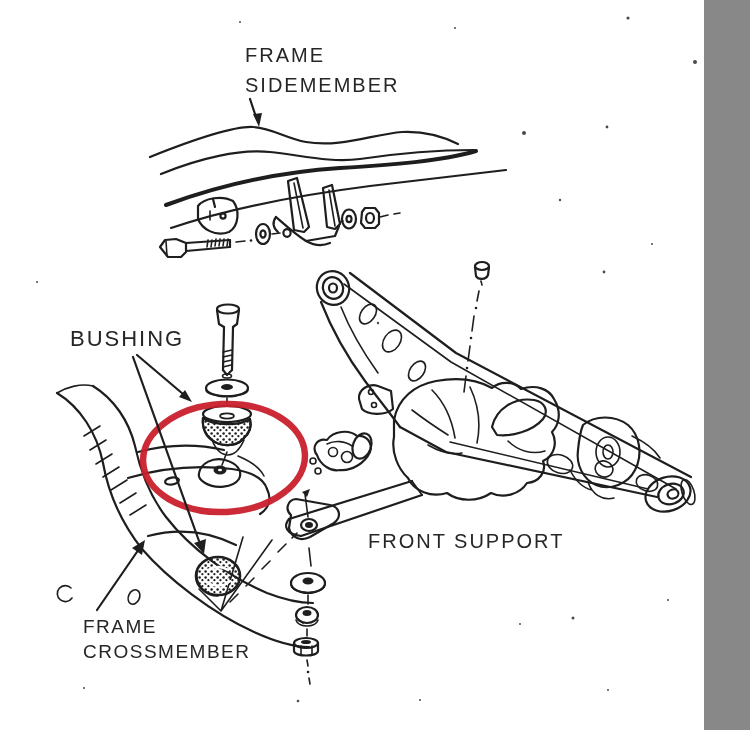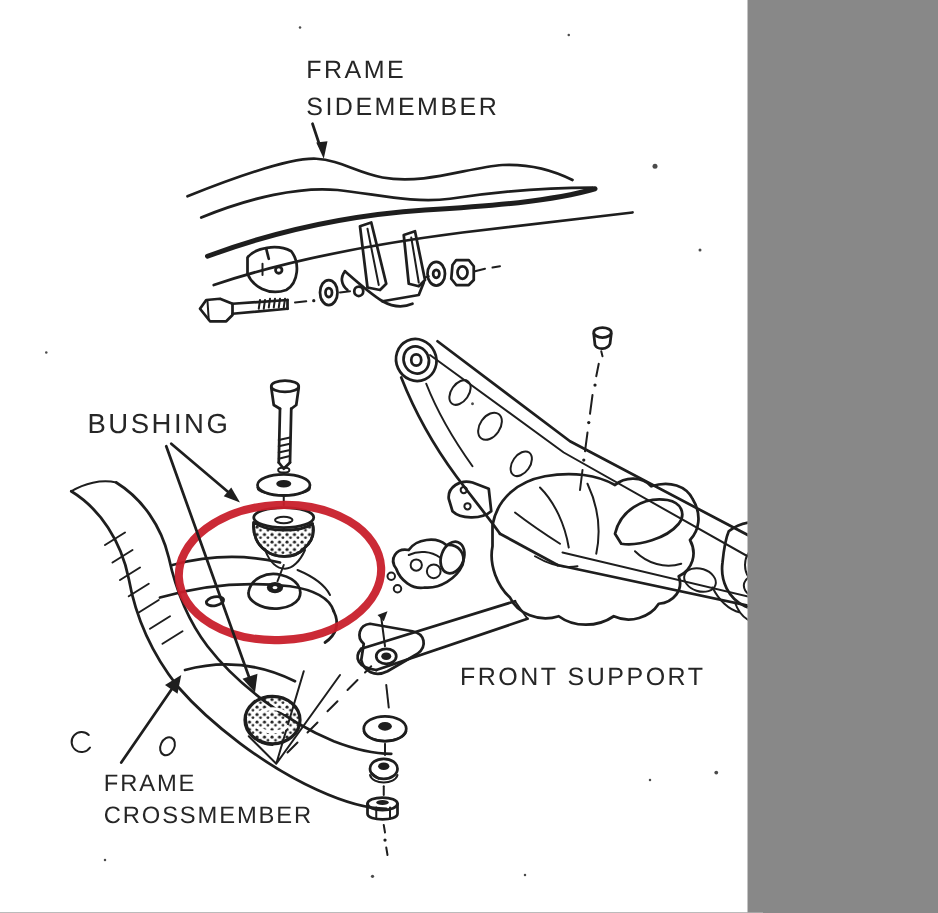--- a/index.html
+++ b/index.html
@@ -1,17 +1,17 @@
 <!DOCTYPE html>
 <html><head>
 <meta charset="utf-8">
 <style>
   html,body{margin:0;padding:0;background:#888;}
   #stage{
-    position:relative;width:598px;height:730px;background:#ffffff;
+    position:relative;width:704px;height:730px;background:#ffffff;
     font-family:"Liberation Sans",sans-serif;overflow:hidden;
   }
   svg{position:absolute;left:0;top:0;}
   .ink{stroke:#1e1e1e;fill:none;stroke-width:2.2;stroke-linecap:round;stroke-linejoin:round;}
   .thin{stroke-width:1.6;}
   .thick{stroke-width:4;}
   .fillink{fill:#1e1e1e;stroke:none;}
   .lbl{fill:#262626;font-family:"Liberation Sans",sans-serif;font-size:20px;letter-spacing:2px;}
   .lbl-small{font-size:19px;letter-spacing:1.5px;}
   .red{stroke:#c81f2b;fill:none;stroke-width:6.5;}

